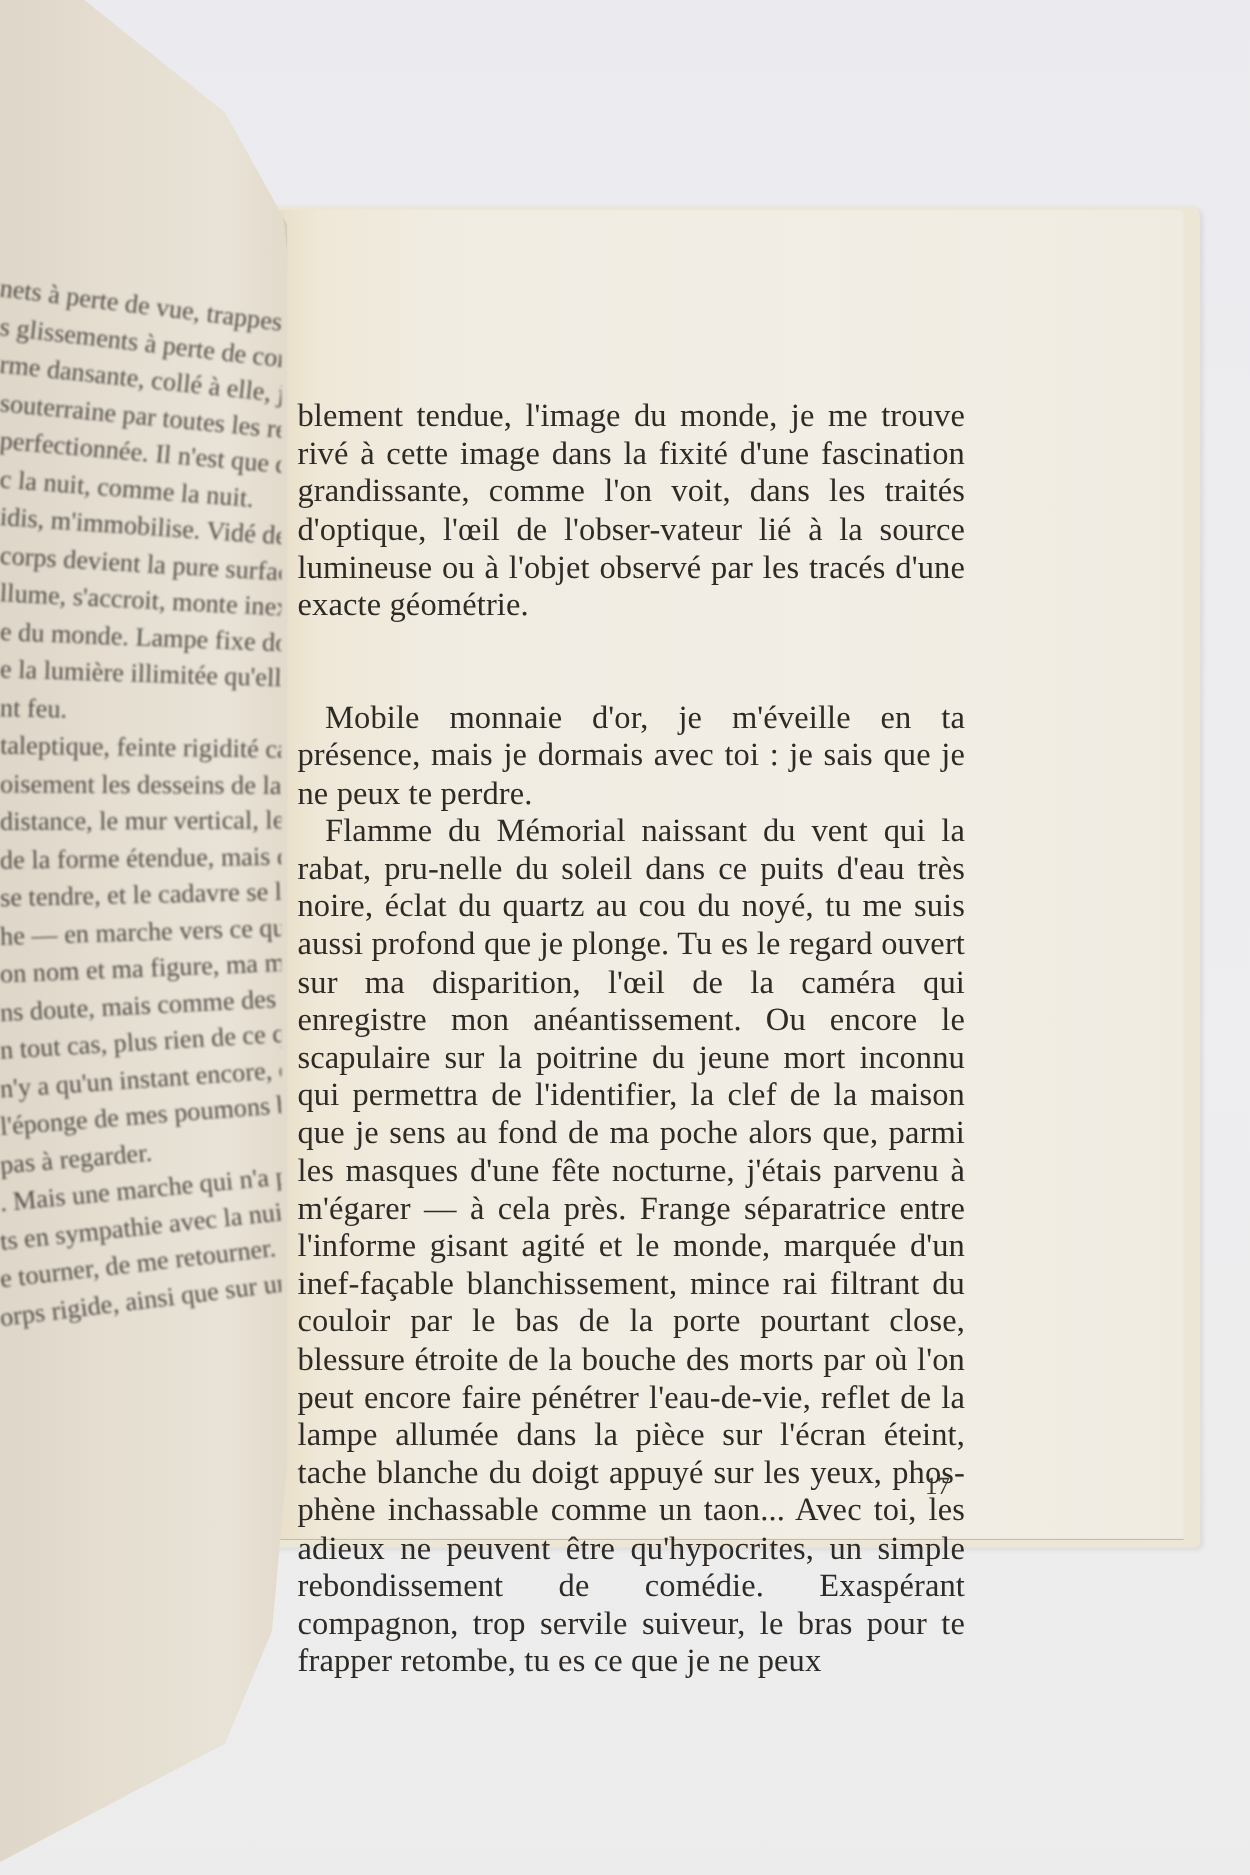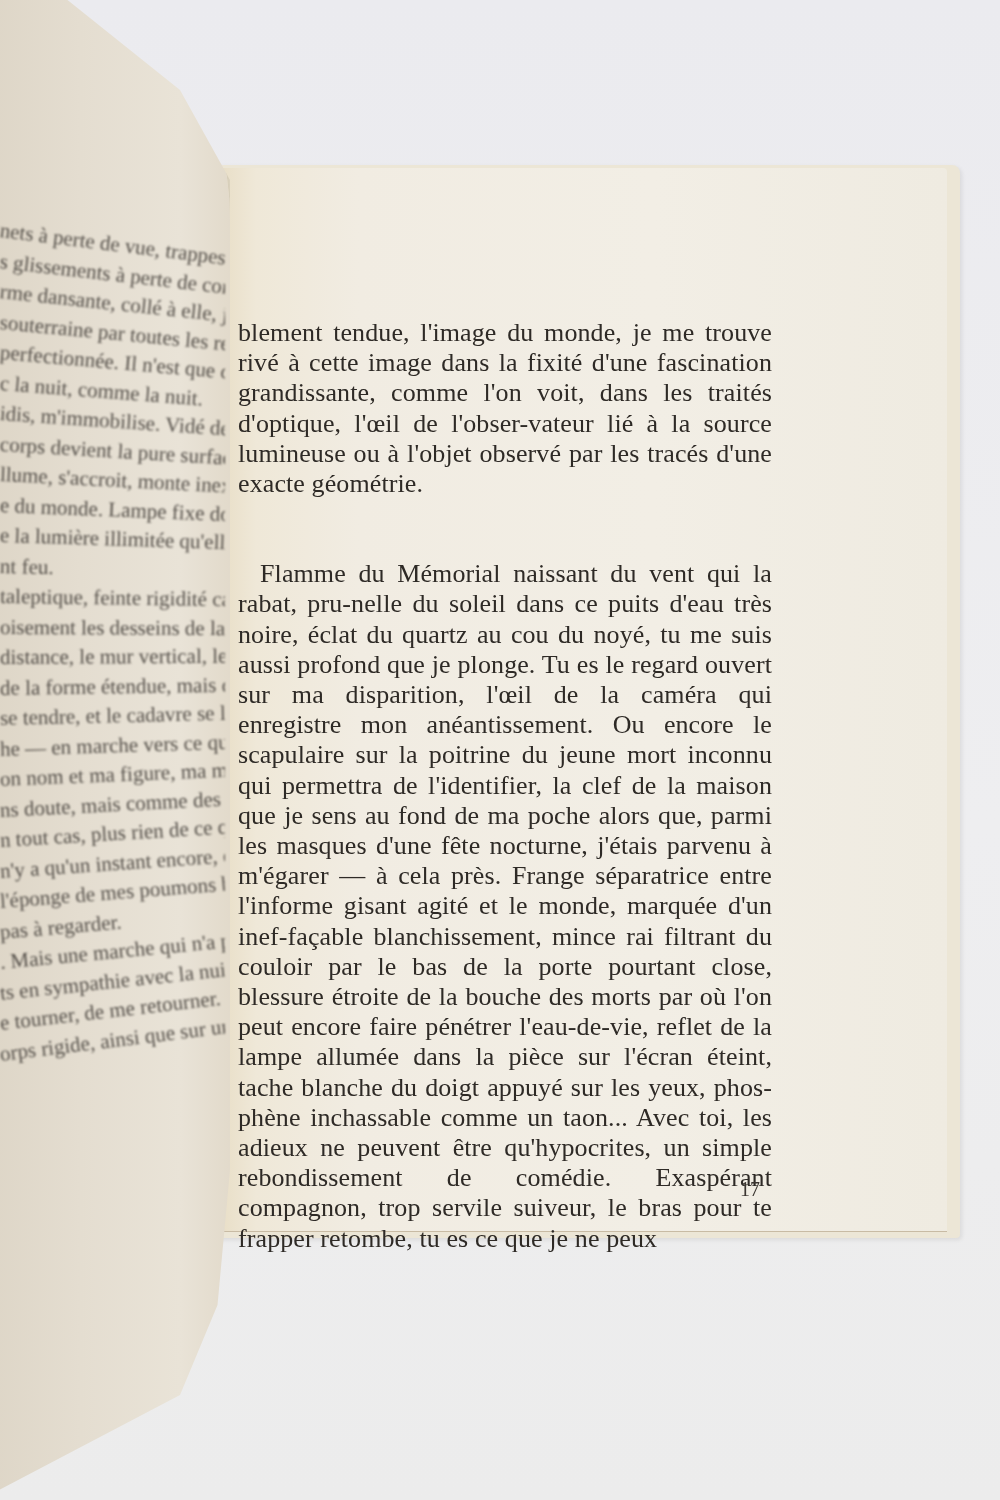--- a/index.html
+++ b/index.html
@@ -49,20 +49,21 @@
   </style>
 </head>
 <body>
 
 <div class="right-page-edge"></div>
 <div class="right-page"></div>
 
 <div class="right-text">
   <p>blement tendue, l'image du monde, je me trouve rivé à cette image dans la fixité d'une fascination grandissante, comme l'on voit, dans les traités d'optique, l'œil de l'obser-vateur lié à la source lumineuse ou à l'objet observé par les tracés d'une exacte géométrie.</p>
   <div class="gap"></div>
+  <p class="indent">Mobile monnaie d'or, je m'éveille en ta présence, mais je dormais avec toi : je sais que je ne peux te perdre.</p>
   <p class="indent">Flamme du Mémorial naissant du vent qui la rabat, pru-nelle du soleil dans ce puits d'eau très noire, éclat du quartz au cou du noyé, tu me suis aussi profond que je plonge. Tu es le regard ouvert sur ma disparition, l'œil de la caméra qui enregistre mon anéantissement. Ou encore le scapulaire sur la poitrine du jeune mort inconnu qui permettra de l'identifier, la clef de la maison que je sens au fond de ma poche alors que, parmi les masques d'une fête nocturne, j'étais parvenu à m'égarer — à cela près. Frange séparatrice entre l'informe gisant agité et le monde, marquée d'un inef-façable blanchissement, mince rai filtrant du couloir par le bas de la porte pourtant close, blessure étroite de la bouche des morts par où l'on peut encore faire pénétrer l'eau-de-vie, reflet de la lampe allumée dans la pièce sur l'écran éteint, tache blanche du doigt appuyé sur les yeux, phos-phène inchassable comme un taon... Avec toi, les adieux ne peuvent être qu'hypocrites, un simple rebondissement de comédie. Exaspérant compagnon, trop servile suiveur, le bras pour te frapper retombe, tu es ce que je ne peux</p>
 </div>
 
 <div class="page-number">17</div>
 
 <div class="left-page"></div>
 <div class="left-text" id="left-text">
     <div style="transform: rotate(7deg);">nets à perte de vue, trappes ouv</div>
     <div style="transform: rotate(6.5deg);">s glissements à perte de conscien</div>
     <div style="transform: rotate(6deg);">rme dansante, collé à elle, je comm</div>

